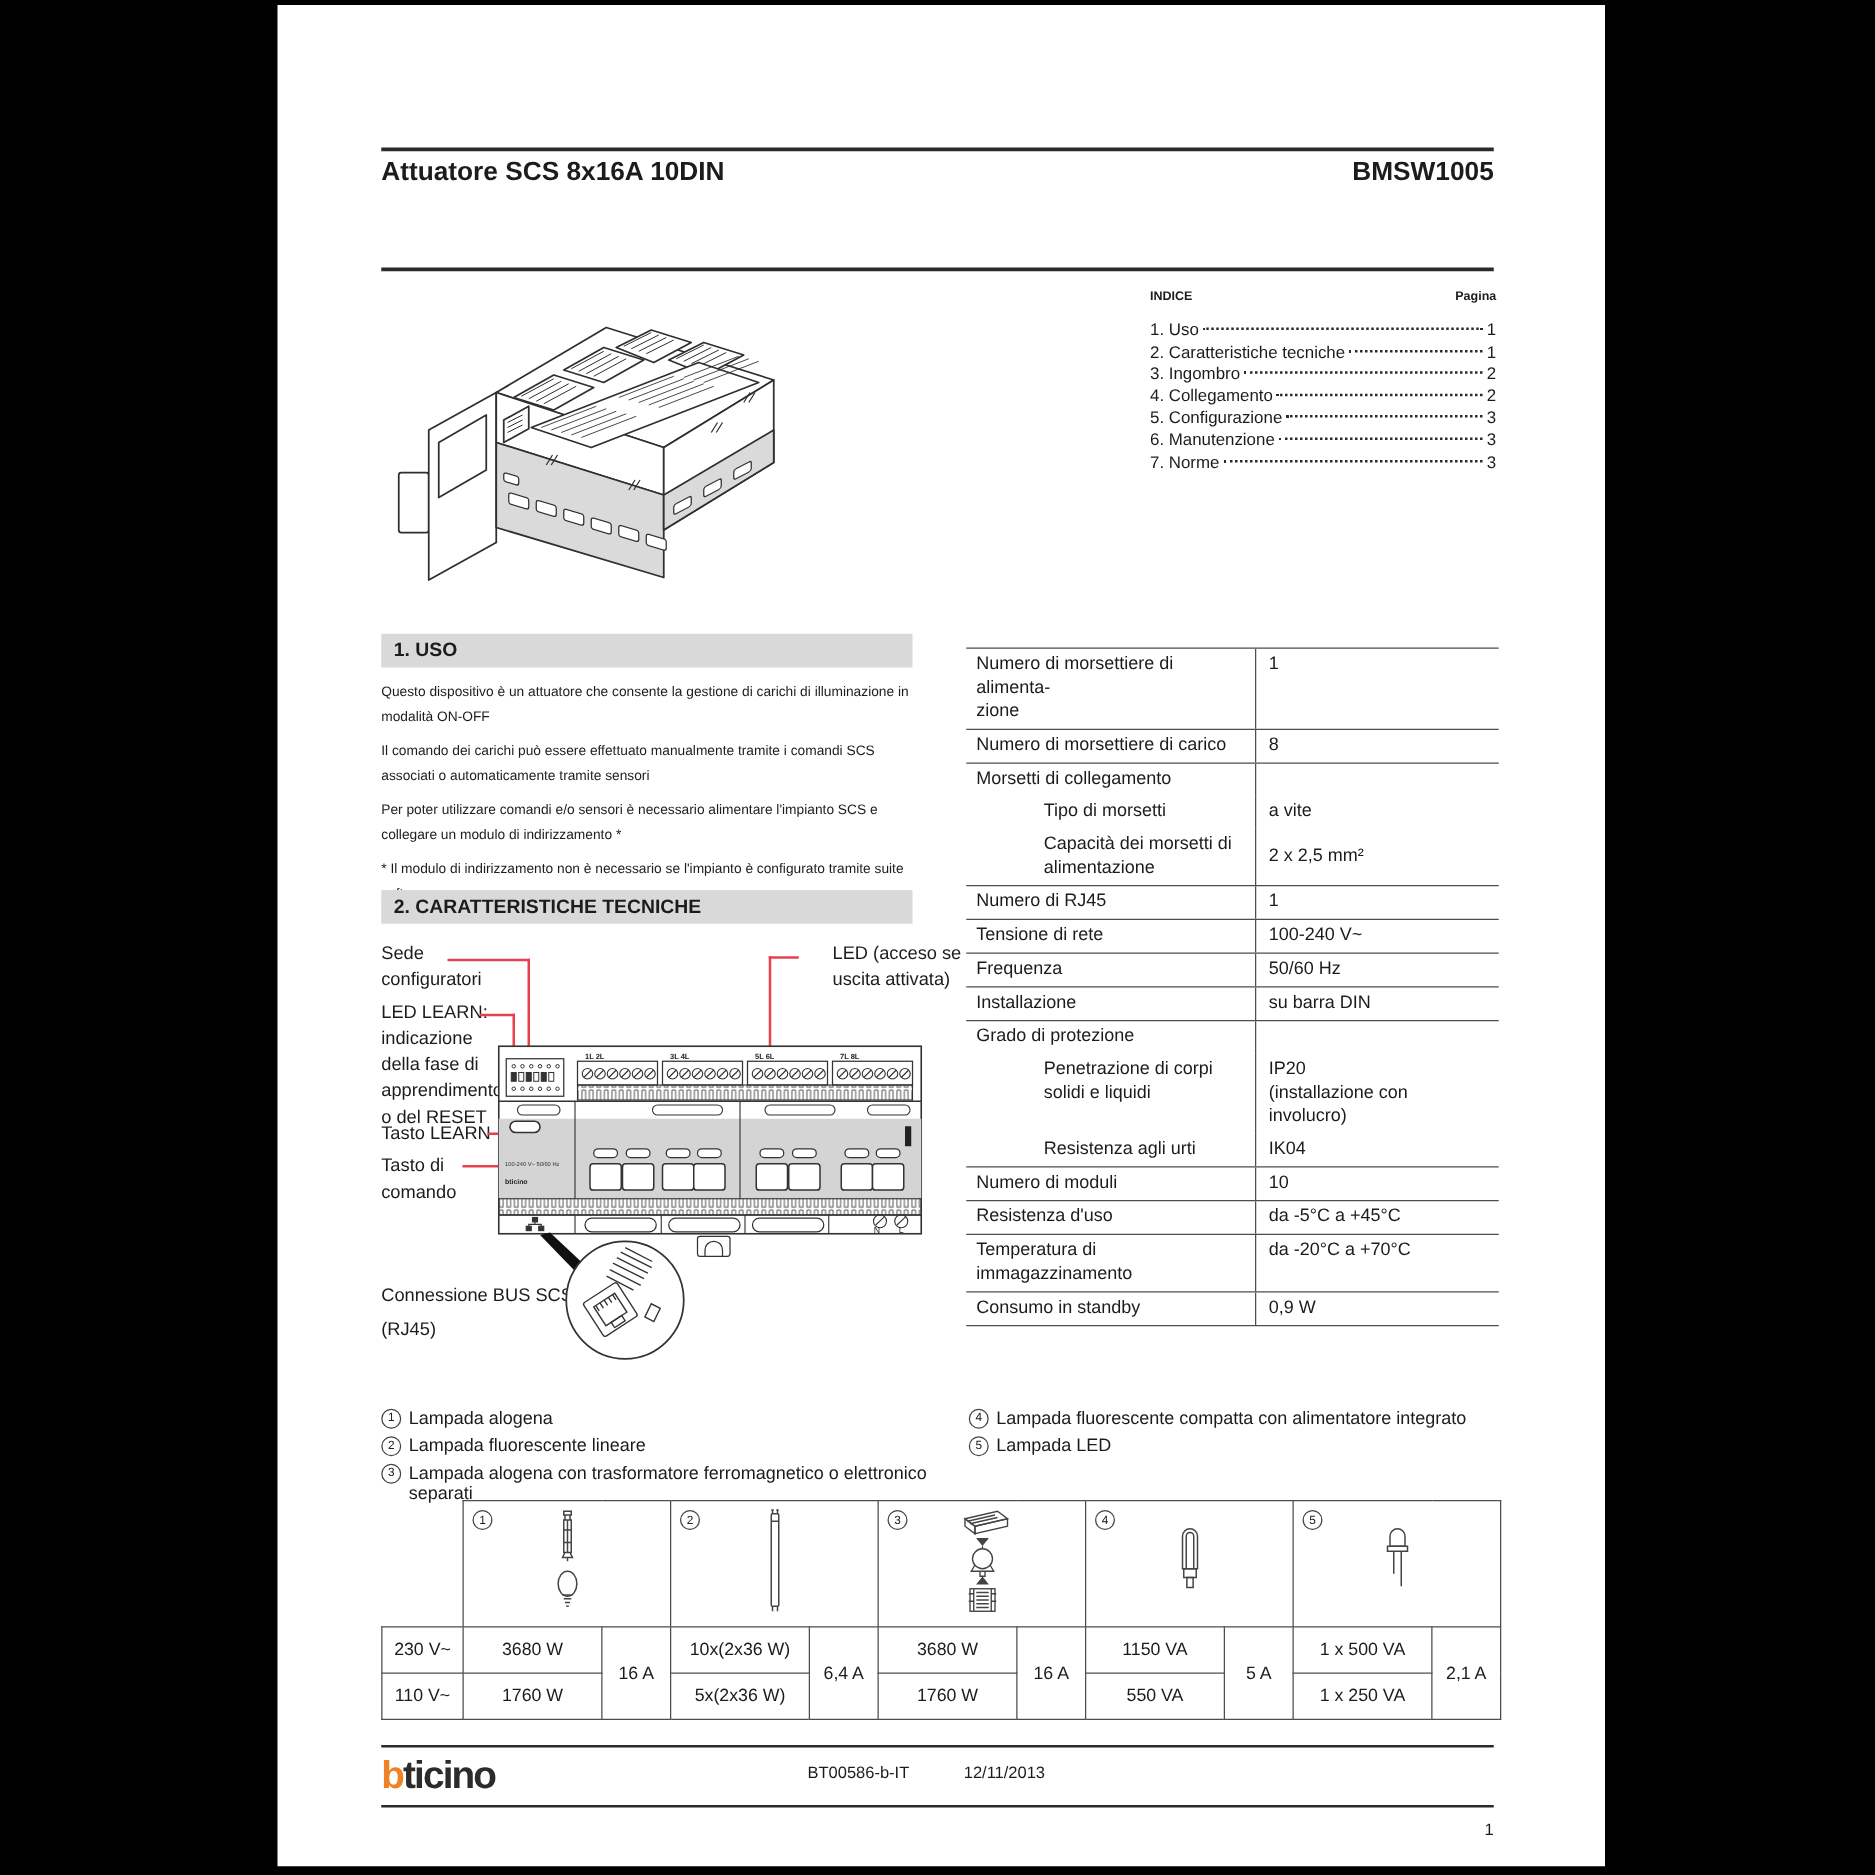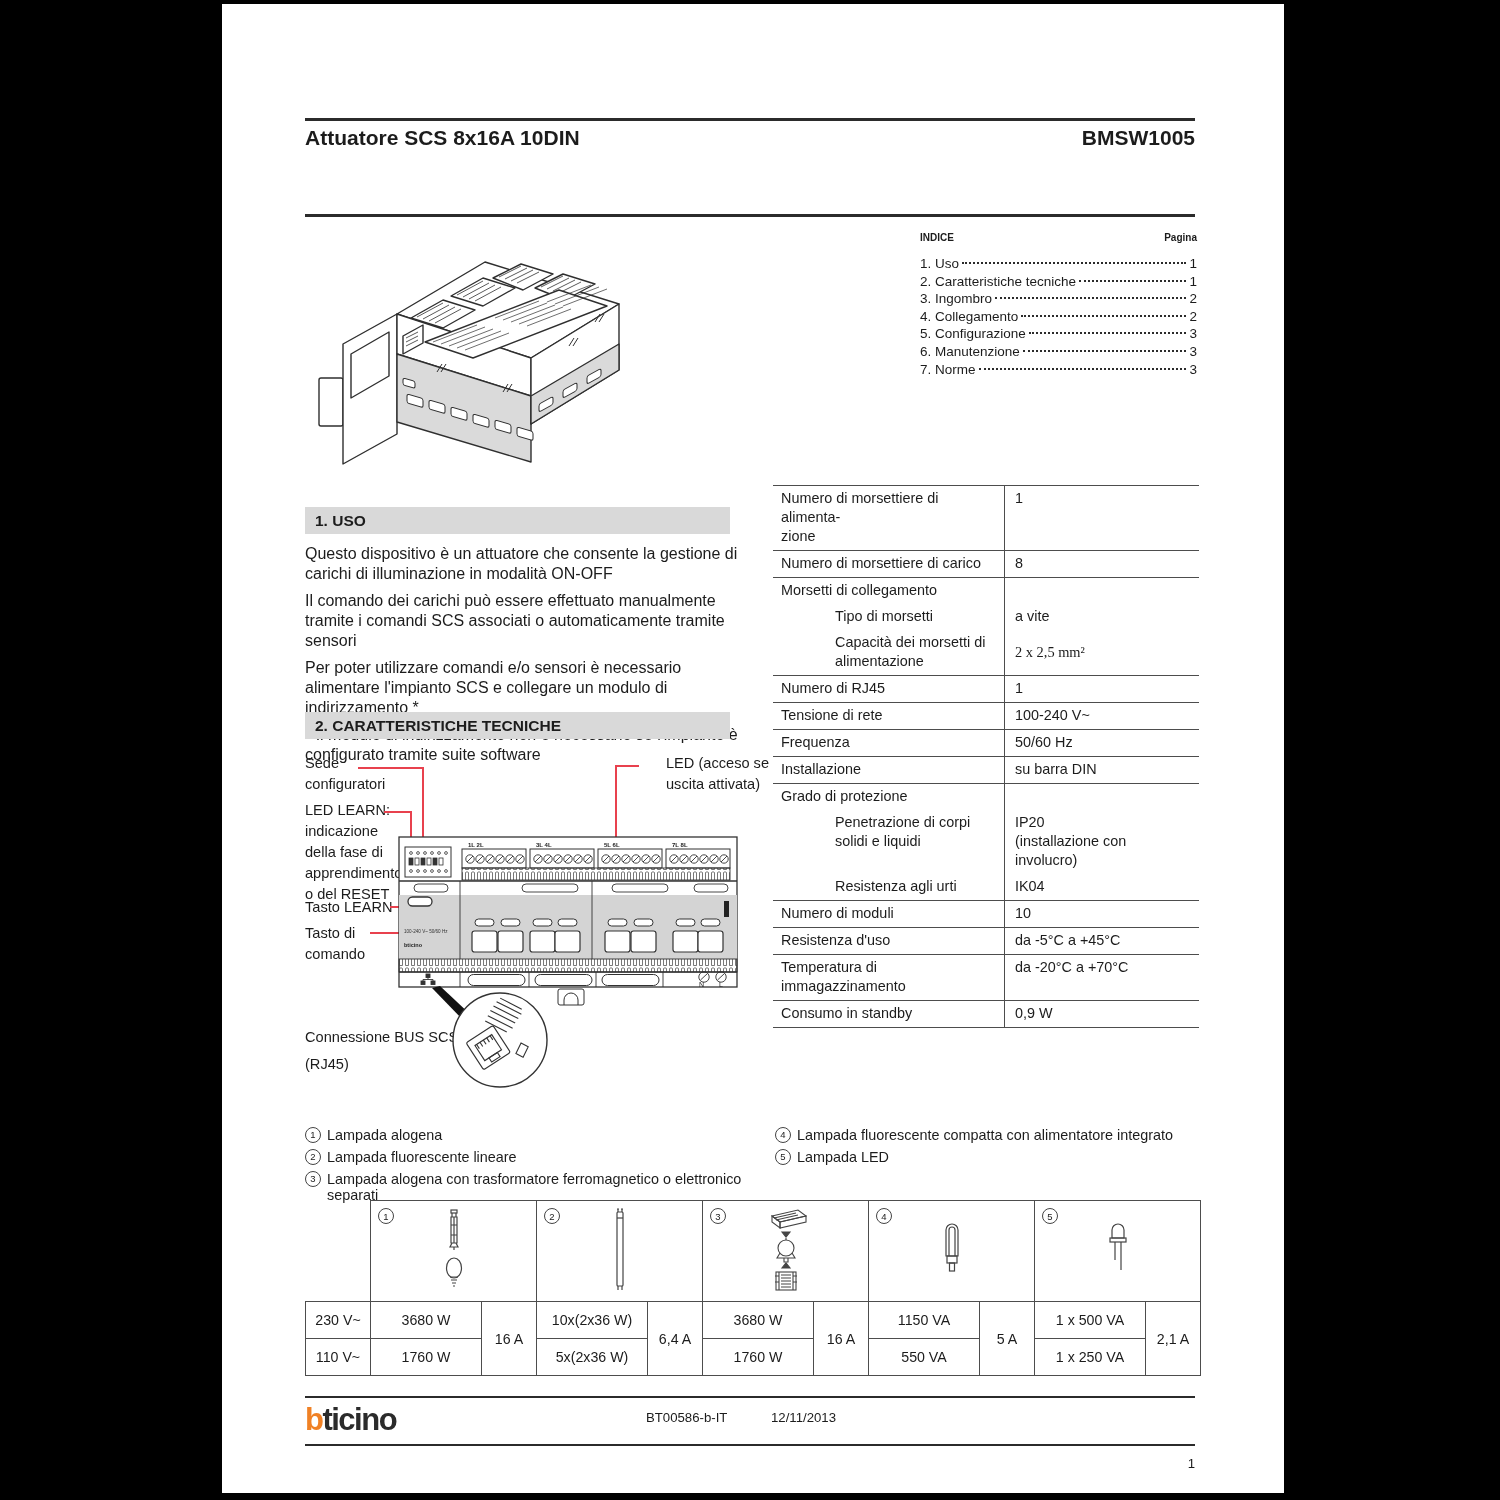--- a/index.html
+++ b/index.html
@@ -11,21 +11,21 @@
   .title{font-size:21px;font-weight:bold;letter-spacing:0;}
   .preline{white-space:pre-line;}
   
   .toc{width:277px;font-size:13.5px;}
   .toc-head{display:flex;justify-content:space-between;font-weight:bold;font-size:10px;margin-bottom:12px;}
   .toc-item{display:flex;align-items:baseline;line-height:17.6px;}
   .toc-dots{flex:1;border-bottom:2px dotted #2b2b2b;margin:0 3px;transform:translateY(-4px);}
   
   .secbar{background:#d9d9d9;width:425px;height:27px;line-height:27px;font-weight:bold;font-size:15.5px;padding-left:10px;box-sizing:border-box;}
   
-  .para{width:438px;font-size:16px;line-height:20px;}
+  .para{width:438px;font-size:11px;line-height:20px;}
   .para p{margin:0 0 7px 0;}
   
   .spec{width:426px;border-top:1px solid #4d4d4d;font-size:14.4px;}
   .spec-row{display:flex;}
   .spec-row.sep{border-bottom:1px solid #4d4d4d;}
   .spec-label{width:232px;box-sizing:border-box;border-right:1px solid #4d4d4d;padding:3px 8px 4px 8px;line-height:19px;}
   .spec-label.indent{padding-left:62px;}
   .spec-value{flex:1;padding:3px 8px 4px 10px;line-height:19px;}
   
   .callout{font-size:14.6px;line-height:21px;}
@@ -164,42 +164,42 @@
   <div class="abs secbar" style="left:83px;top:503px;">1. USO</div>
   <div class="abs para" style="left:83px;top:540px;">
     <p>Questo dispositivo è un attuatore che consente la gestione di carichi di illuminazione in modalità ON-OFF</p>
     <p>Il comando dei carichi può essere effettuato manualmente tramite i comandi SCS associati o automaticamente tramite sensori</p>
     <p>Per poter utilizzare comandi e/o sensori è necessario alimentare l'impianto SCS e collegare un modulo di indirizzamento *</p>
     <p>* Il modulo di indirizzamento non è necessario se l'impianto è configurato tramite suite software</p>
   </div>
 
   <div class="abs secbar" style="left:83px;top:708px;">2. CARATTERISTICHE TECNICHE</div>
 
-  <div class="abs spec" style="left:551px;top:481px;">
+  <div class="abs spec" style="left:551px;top:514px;">
     <div class="spec-row sep">
         <div class="spec-label preline">Numero di morsettiere di alimenta-
 zione</div>
         <div class="spec-value">1</div>
       </div>
     <div class="spec-row sep">
         <div class="spec-label">Numero di morsettiere di carico</div>
         <div class="spec-value">8</div>
       </div>
     <div class="spec-row">
         <div class="spec-label">Morsetti di collegamento</div>
         <div class="spec-value"></div>
       </div>
     <div class="spec-row">
         <div class="spec-label indent">Tipo di morsetti</div>
         <div class="spec-value">a vite</div>
       </div>
     <div class="spec-row sep">
         <div class="spec-label indent preline">Capacità dei morsetti di
 alimentazione</div>
-        <div class="spec-value" style="display:flex;align-items:center;font-family:Liberation Serif, serif;">2 x 2,5 mm²</div>
+        <div class="spec-value" style="display:flex;align-items:center;">2 x 2,5 mm²</div>
       </div>
     <div class="spec-row sep">
         <div class="spec-label">Numero di RJ45</div>
         <div class="spec-value">1</div>
       </div>
     <div class="spec-row sep">
         <div class="spec-label">Tensione di rete</div>
         <div class="spec-value">100-240 V~</div>
       </div>
     <div class="spec-row sep">

